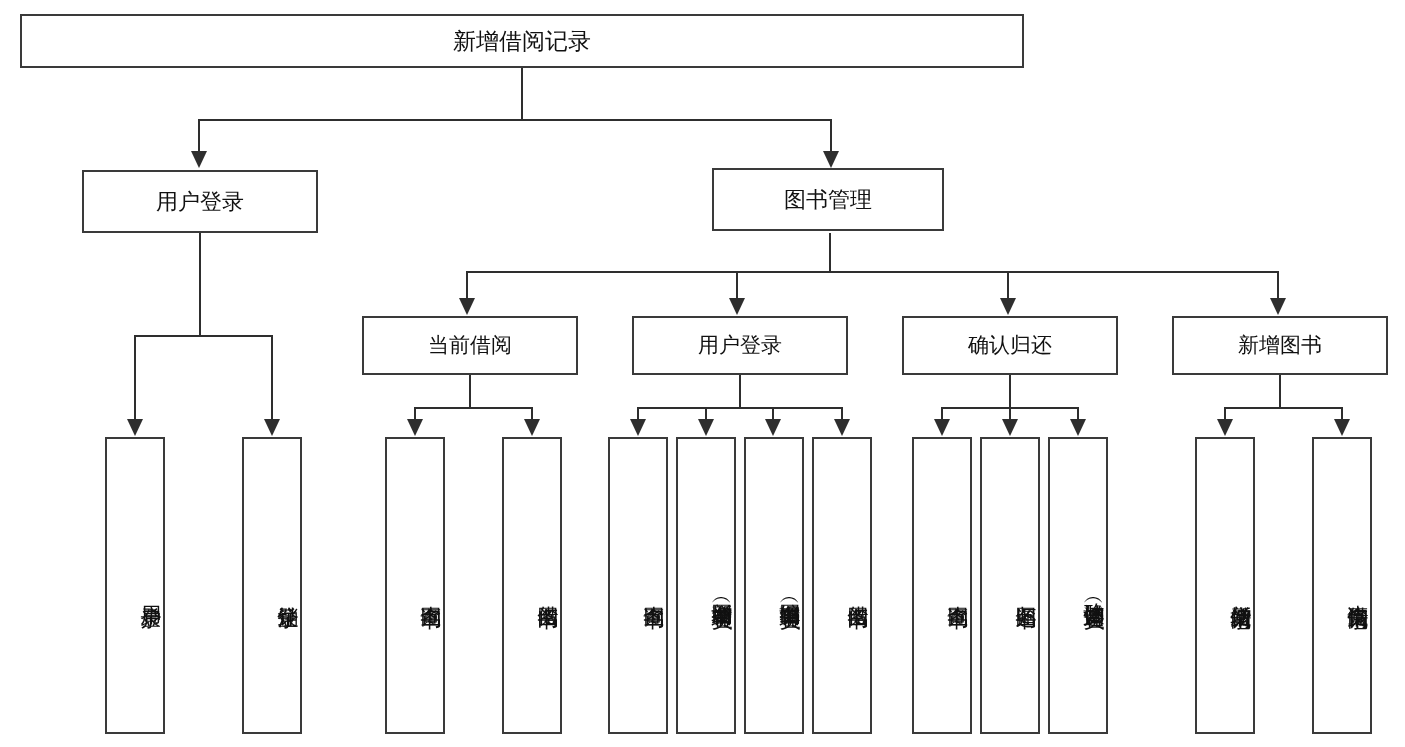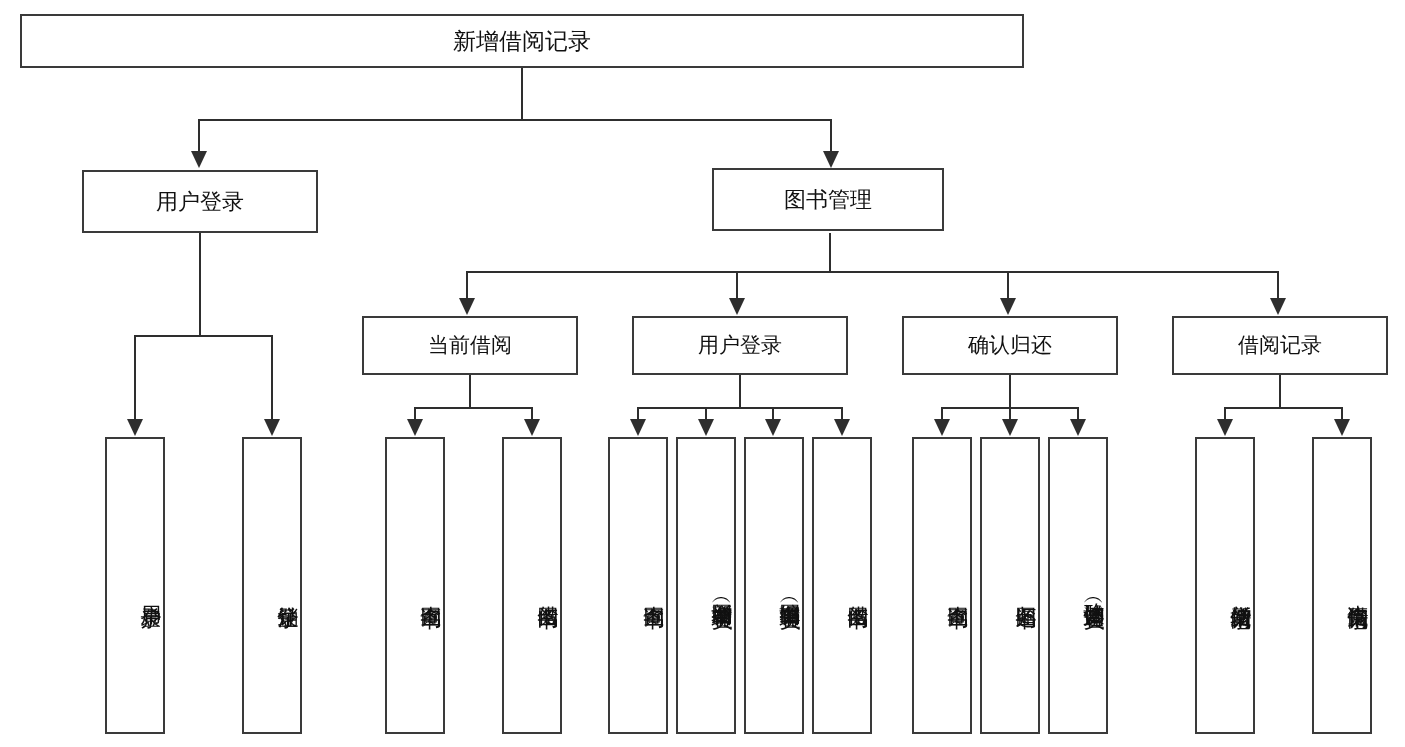--- a/index.html
+++ b/index.html
@@ -128,21 +128,21 @@
   <div class="node level3" style="left:362px; top:316px; width:216px; height:59px;">
     <span class="label">当前借阅</span>
   </div>
   <div class="node level3" style="left:632px; top:316px; width:216px; height:59px;">
     <span class="label">用户登录</span>
   </div>
   <div class="node level3" style="left:902px; top:316px; width:216px; height:59px;">
     <span class="label">确认归还</span>
   </div>
   <div class="node level3" style="left:1172px; top:316px; width:216px; height:59px;">
-    <span class="label">借阅记录</span>
+    <span class="label">新增图书</span>
   </div>
 
   <div class="vline" style="left:469px; top:375px; height:33px;"></div>
   <div class="hline" style="left:414px; top:407px; width:118px;"></div>
   <div class="vline" style="left:414px; top:407px; height:13px;"></div>
   <div class="arrow" style="left:407px; top:419px;"></div>
   <div class="vline" style="left:531px; top:407px; height:13px;"></div>
   <div class="arrow" style="left:524px; top:419px;"></div>
 
   <div class="vline" style="left:739px; top:375px; height:33px;"></div>

